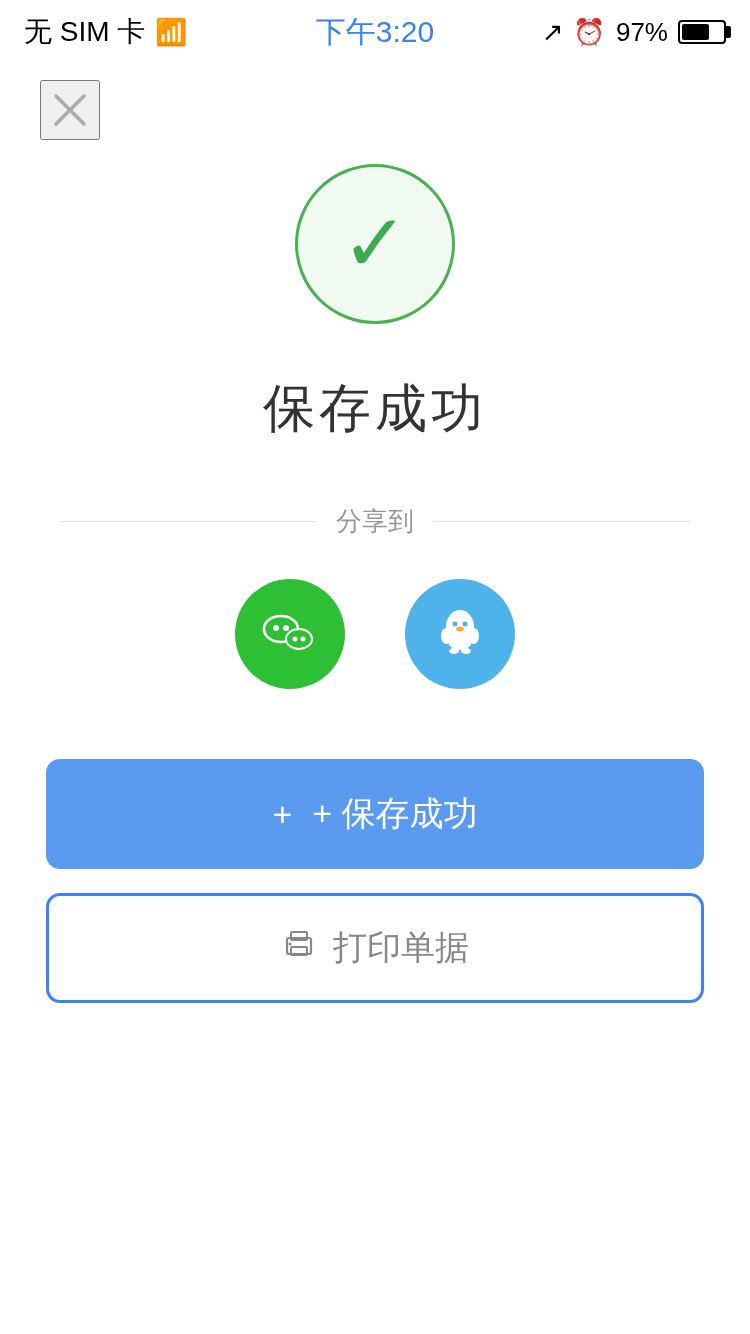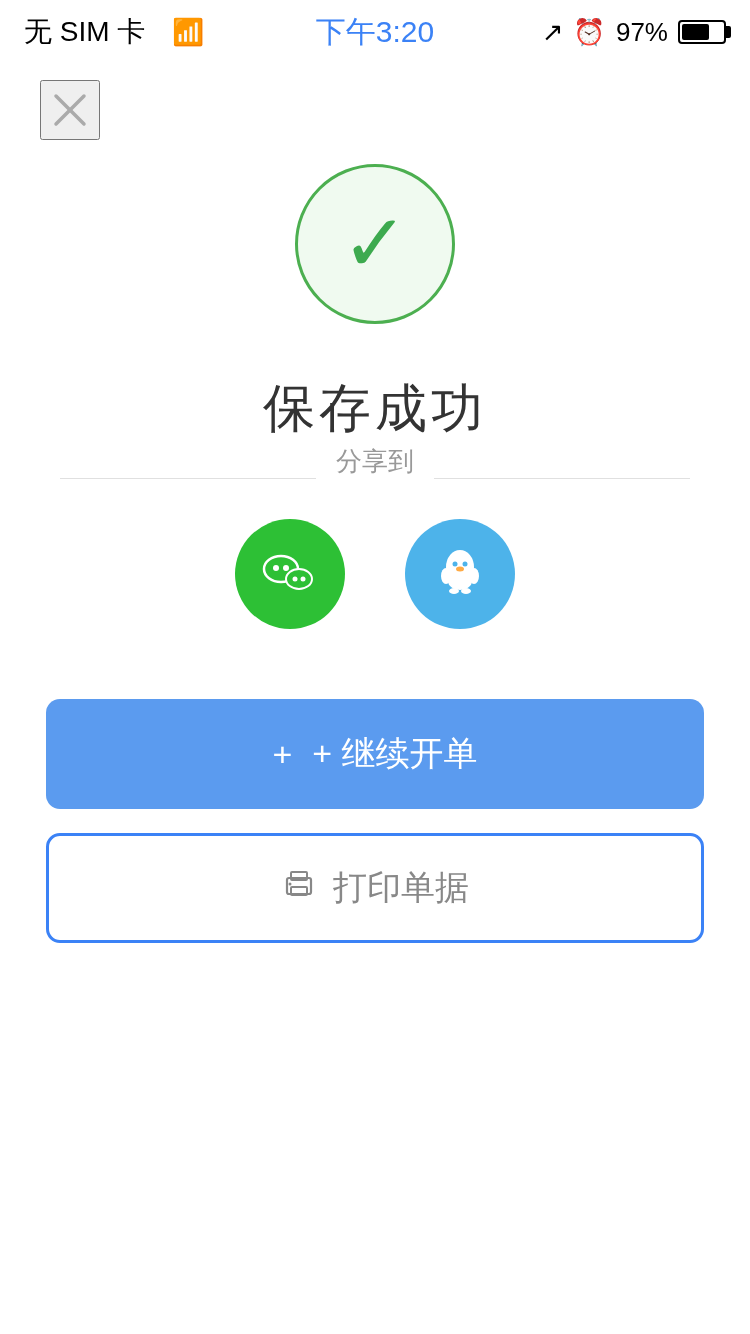--- a/index.html
+++ b/index.html
@@ -22,21 +22,21 @@
       display: flex;
       align-items: center;
       justify-content: space-between;
       padding: 0 24px;
       position: relative;
     }
 
     .status-left {
       display: flex;
       align-items: center;
-      gap: 27px;
+      gap: 10px;
       font-size: 28px;
       color: #000;
     }
 
     .status-center {
       position: absolute;
       left: 50%;
       transform: translateX(-50%);
       font-size: 30px;
       font-weight: 500;
@@ -128,28 +128,29 @@
       font-size: 80px;
       color: #3daa4f;
       line-height: 1;
     }
 
     
     .success-title {
       font-size: 52px;
       font-weight: 500;
       color: #333333;
+      margin-bottom: 60px;
       letter-spacing: 4px;
     }
 
     
     .share-divider {
       width: 100%;
       display: flex;
-      align-items: flex-end;
+      align-items: center;
       padding: 0 60px;
       margin-bottom: 40px;
     }
 
     .divider-line {
       flex: 1;
       height: 1px;
       background: #e0e0e0;
     }
 
@@ -288,21 +289,21 @@
         <ellipse cx="25" cy="48" rx="5" ry="3" fill="white"></ellipse>
         <ellipse cx="37" cy="48" rx="5" ry="3" fill="white"></ellipse>
       </svg>
     </button>
   </div>
 
   <div class="action-buttons">
 
     <button class="action-btn action-btn-primary">
       <span class="btn-icon">+</span>
-      <span style="margin-left:4px;">+ 继续开单</span>
+      <span style="margin-left:4px;">+ 保存成功</span>
     </button>
 
     <button class="action-btn action-btn-secondary">
       <span class="btn-icon">
         <svg width="36" height="36" viewBox="0 0 36 36" fill="none" xmlns="http://www.w3.org/2000/svg">
           <rect x="6" y="12" width="24" height="16" rx="2" stroke="#888" stroke-width="2.2" fill="none"></rect>
           <rect x="10" y="6" width="16" height="8" rx="1" stroke="#888" stroke-width="2" fill="none"></rect>
           <rect x="10" y="21" width="16" height="8" rx="1" stroke="#888" stroke-width="2" fill="none"></rect>
           <circle cx="9" cy="18" r="1.5" fill="#888"></circle>
         </svg>

